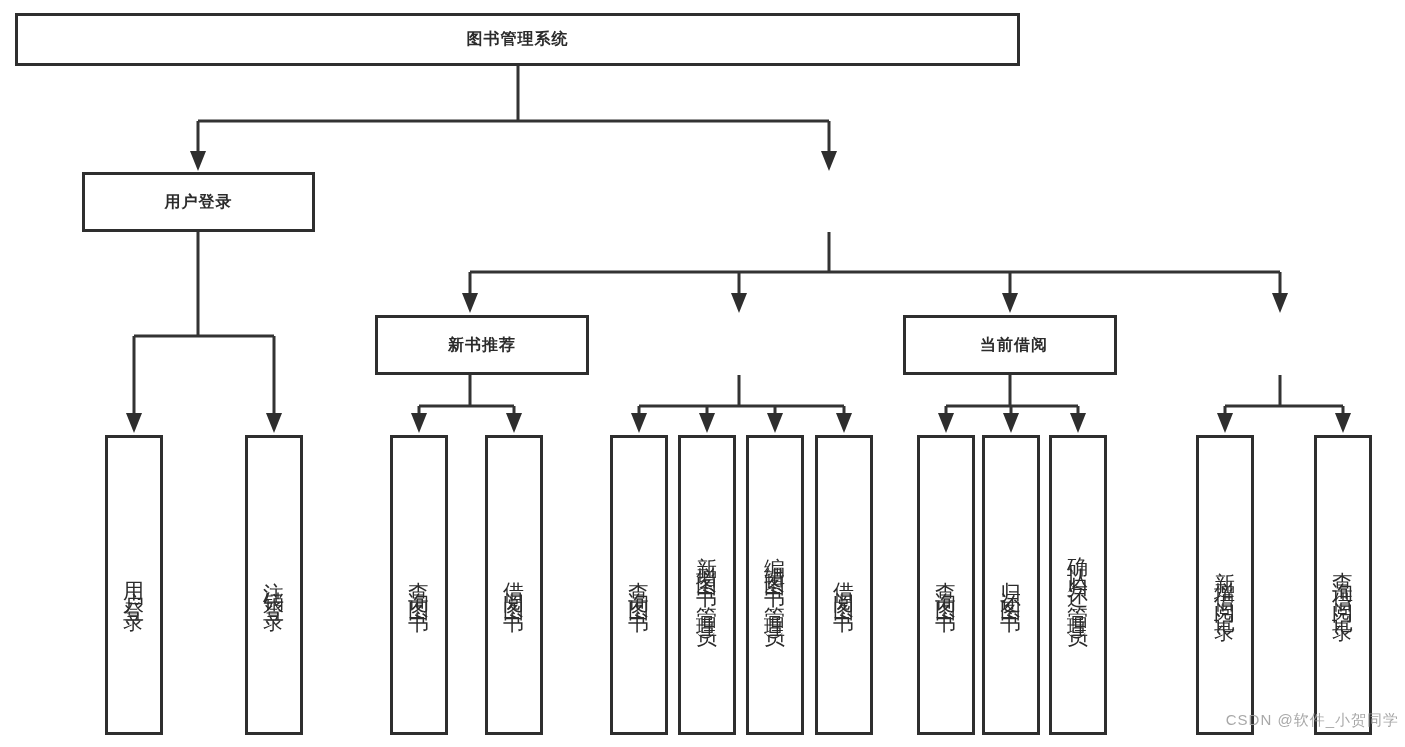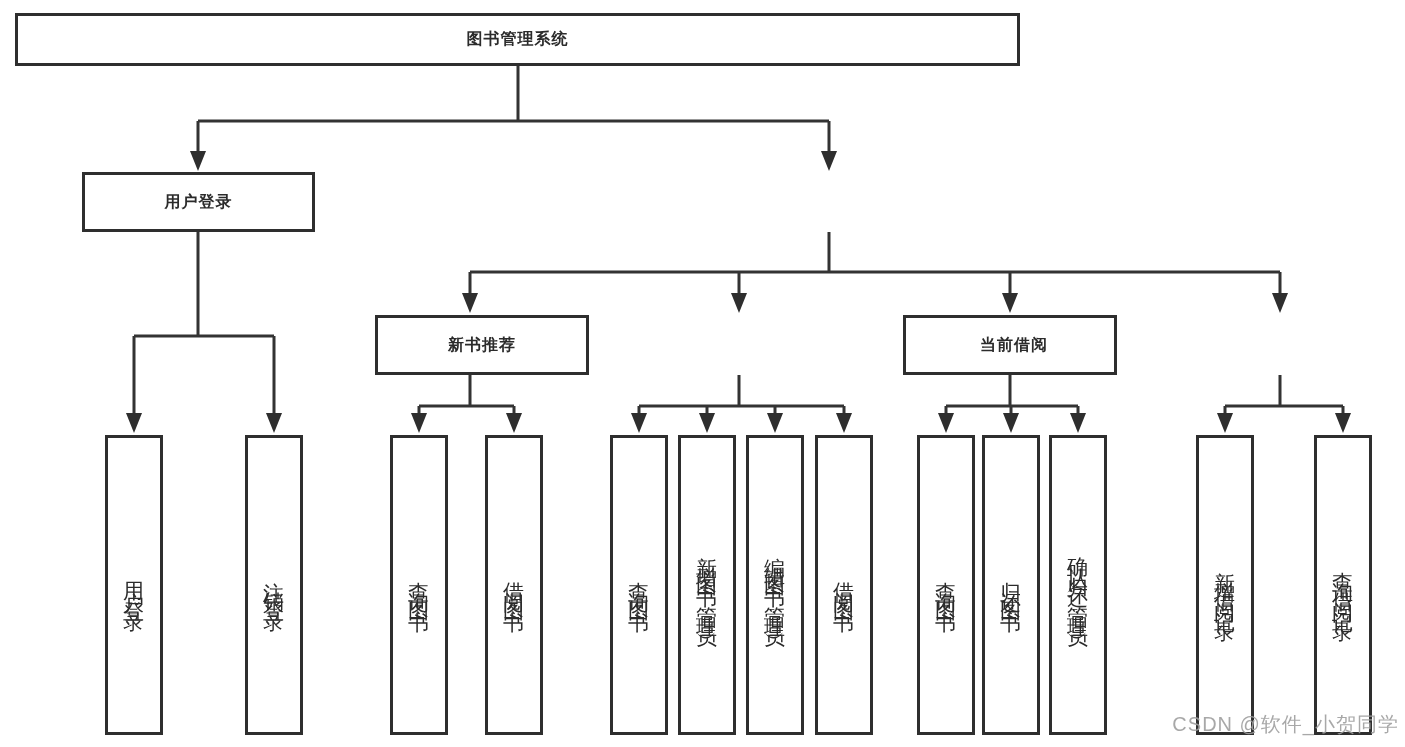--- a/index.html
+++ b/index.html
@@ -50,21 +50,21 @@
     font-size: 21px;
     letter-spacing: 10px;
     line-height: 1;
     white-space: nowrap;
   }
   #watermark {
     position: absolute;
     right: 6px;
     top: 711px;
     z-index: 5;
-    font-size: 20px;
+    font-size: 15px;
     color: rgba(158,158,158,0.9);
     letter-spacing: 1px;
   }
 </style>
 </head>
 <body>
 
 <div id="canvas">
 
   <svg id="connectors" viewBox="0 0 1405 747" xmlns="http://www.w3.org/2000/svg">

